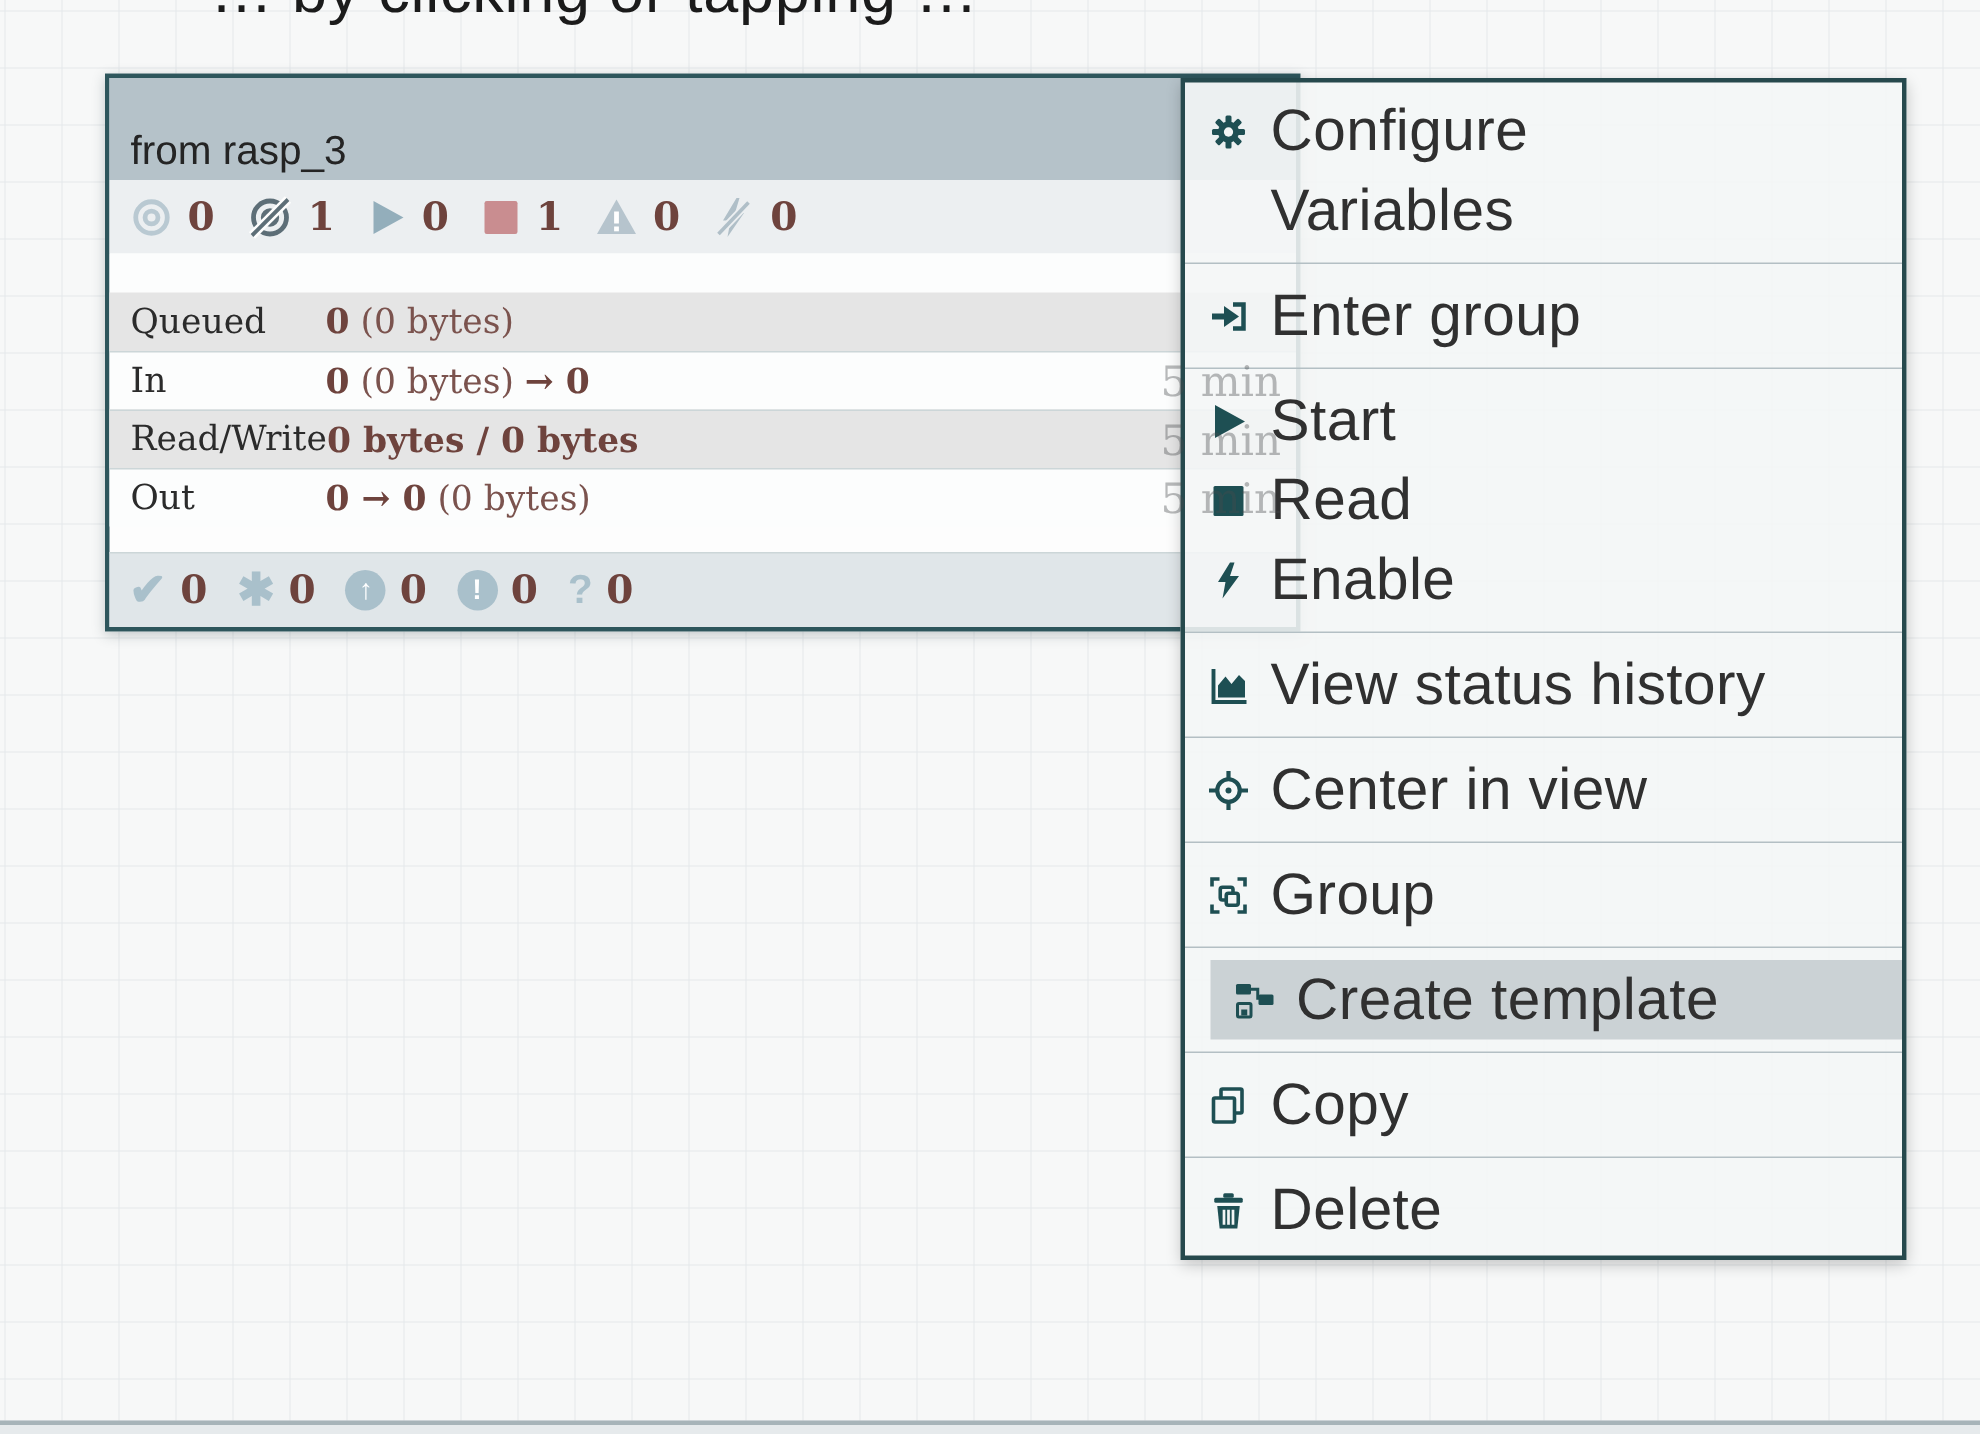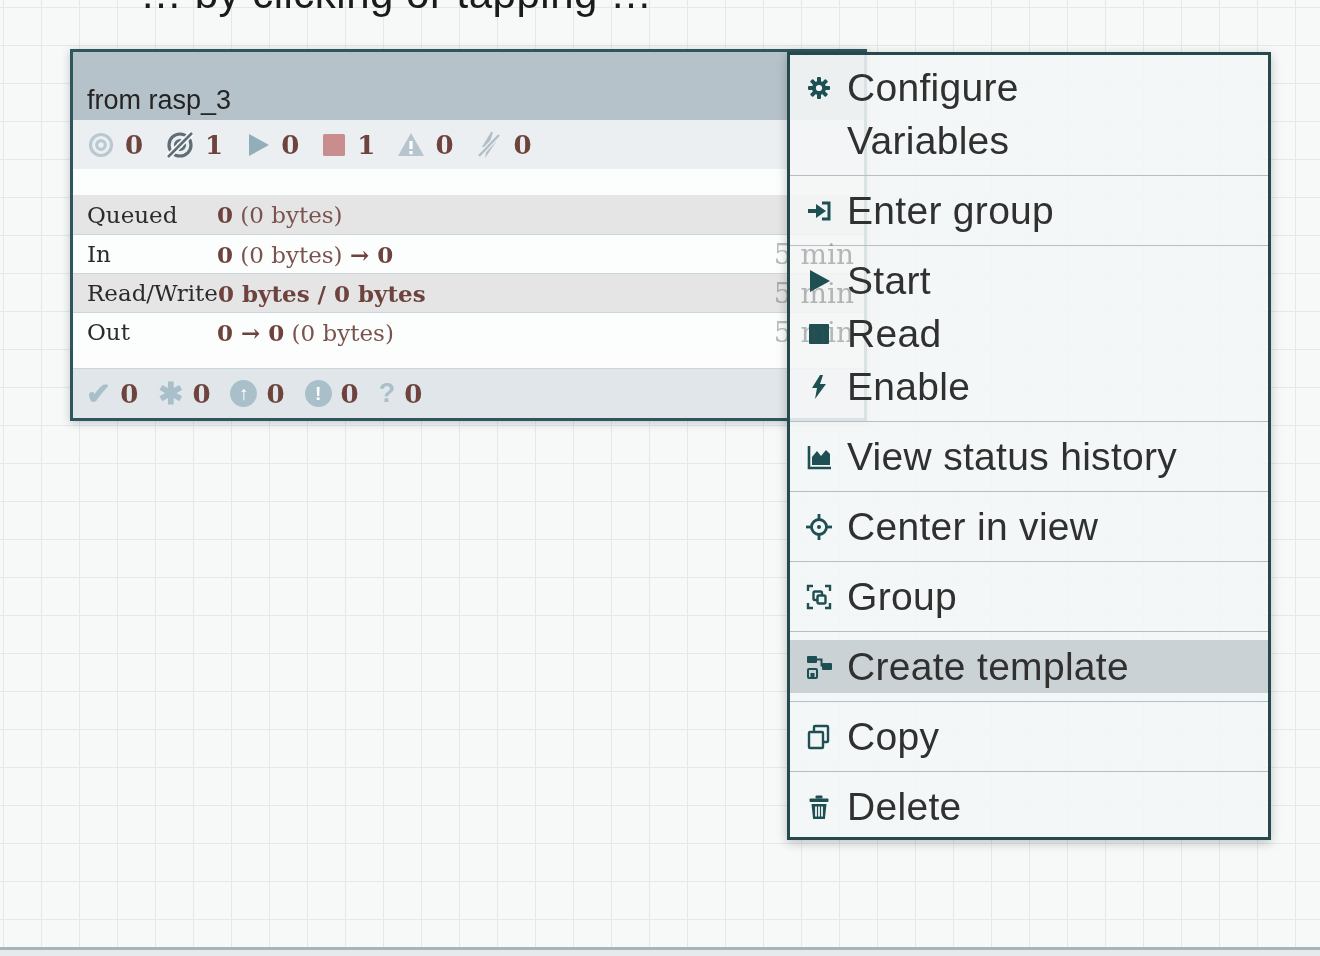--- a/index.html
+++ b/index.html
@@ -78,21 +78,21 @@
   .menu {
     position:absolute; left:787px; top:52px; width:484px;
     border:3px solid #26494d; background:rgba(244,246,246,.88);
     box-shadow:0 3px 10px rgba(0,0,0,.22);
     padding:6px 0 4px 0; z-index:2;
   }
   .mi {
     height:53px; display:flex; align-items:center; gap:13px;
     padding:0 18px 0 14px; cursor:default;
   }
-  .mi.highlighted { background:#cbd2d5; }
+  .mi.highlighted { background:#cbd2d5;margin-left:17px; }
   .mic { flex:0 0 30px; display:flex; align-items:center; justify-content:center; }
   .mil { font-size:39px; color:#303030; letter-spacing:.3px; }
   .msep { border-top:1px solid #b3bfc4; margin:8px 0; }
   .submenu-arrow { margin-left:auto; display:flex; align-items:center; }
 
   
   .canvas-edge {
     position:absolute; left:0; top:947px; width:1320px; height:9px;
     background:#e6eaec; border-top:3px solid #a7b4b9;
   }

